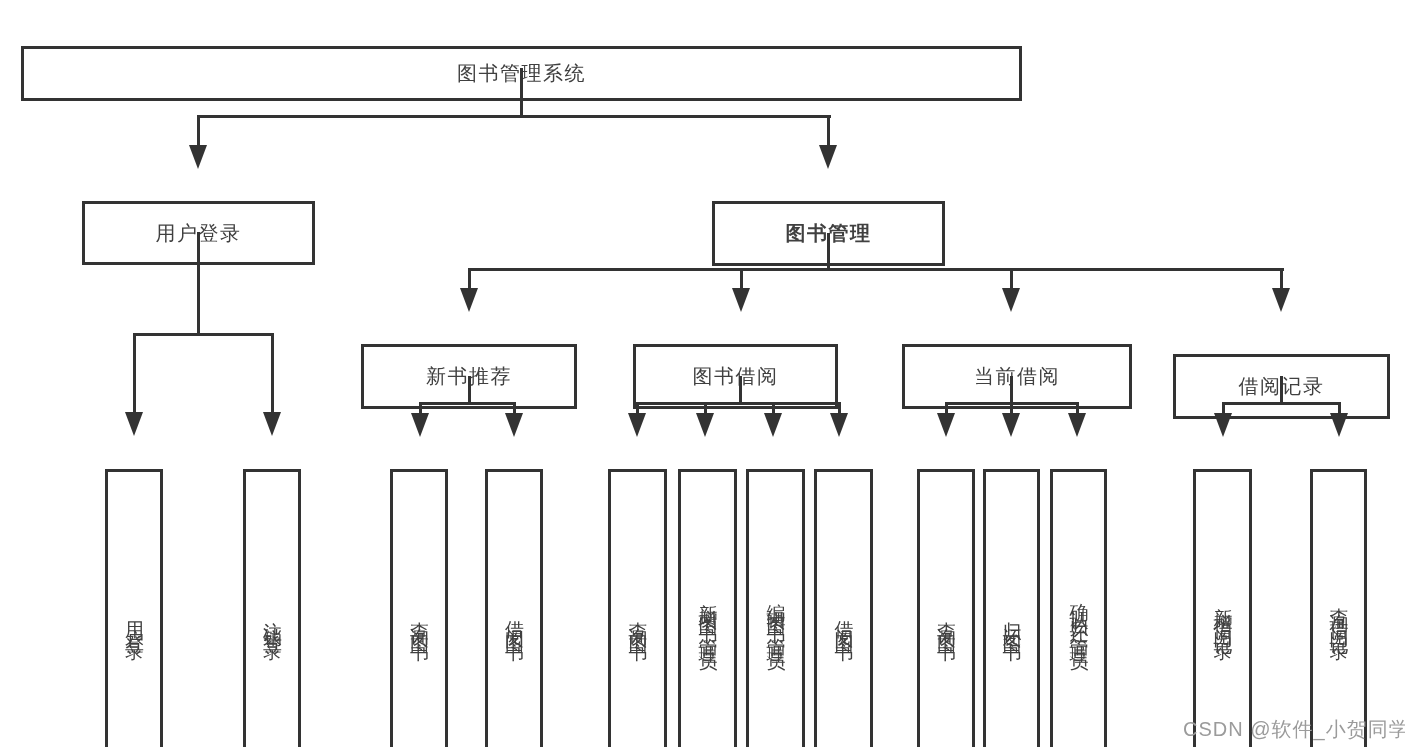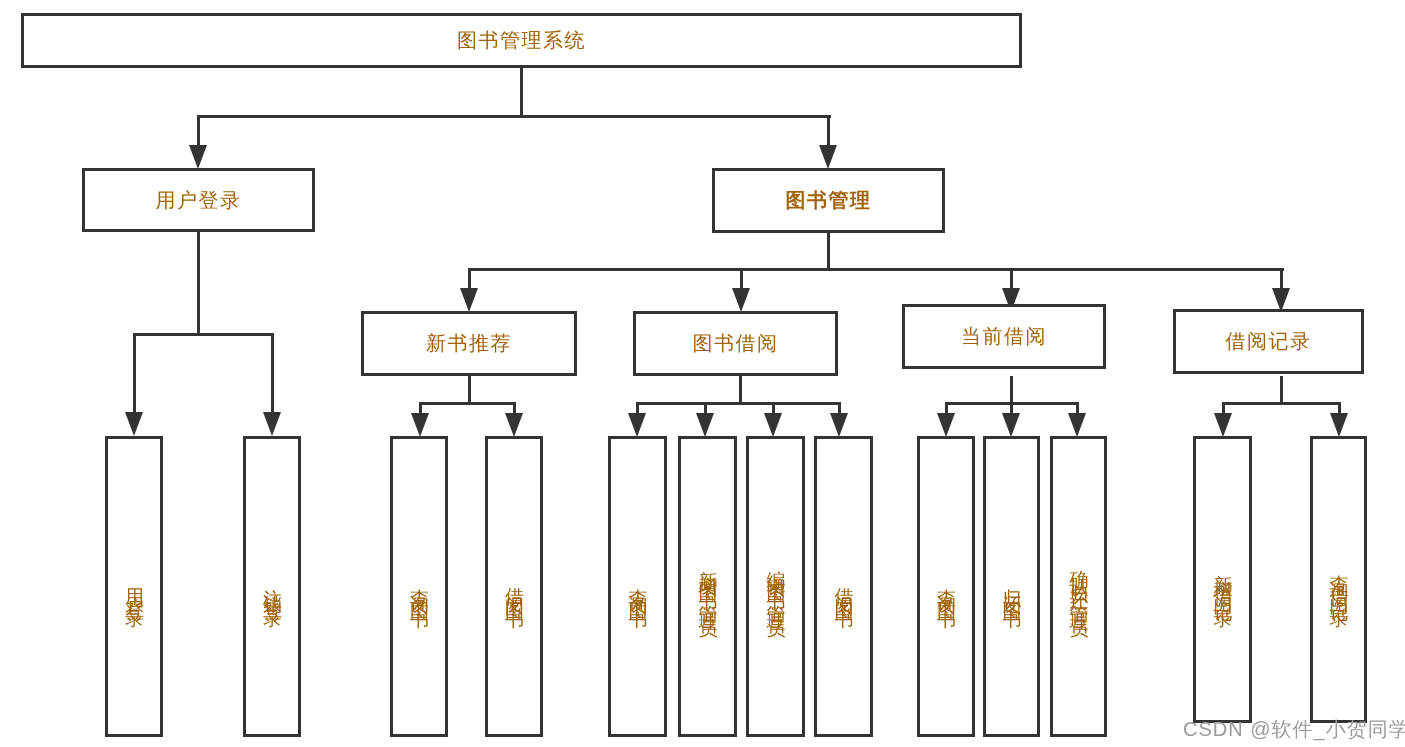--- a/index.html
+++ b/index.html
@@ -6,21 +6,22 @@
   #canvas {
     position:relative; width:1405px; height:747px;
     background:#ffffff; overflow:hidden;
     font-family:"Liberation Sans","DejaVu Sans",sans-serif;
     color:#2f2f2f;
   }
   .box {
     position:absolute; box-sizing:border-box;
     border:3px solid #333333; background:#ffffff;
     display:flex; align-items:center; justify-content:center;
-    color:#a16207;
+    color:#404040;
+    margin-top:33px;
   }
   .hbox { font-size:20px; letter-spacing:1.5px; white-space:nowrap; }
   .leaf {
     writing-mode:vertical-rl; text-orientation:mixed;
     font-size:19px; letter-spacing:7px; line-height:1.1;
   }
   .ln { position:absolute; background:#333333; }
   .arr {
     position:absolute; width:0; height:0;
     border-left:9px solid transparent;
@@ -63,22 +64,22 @@
   <div class="arr" style="left:460px; top:288px;"></div>
   <div class="ln" style="left:740px; top:268px; width:3px; height:24px;"></div>
   <div class="arr" style="left:732px; top:288px;"></div>
   <div class="ln" style="left:1010px; top:268px; width:3px; height:24px;"></div>
   <div class="arr" style="left:1002px; top:288px;"></div>
   <div class="ln" style="left:1280px; top:268px; width:3px; height:24px;"></div>
   <div class="arr" style="left:1272px; top:288px;"></div>
 
   <div class="box hbox" style="left:361px; top:311px; width:216px; height:65px;">新书推荐</div>
   <div class="box hbox" style="left:633px; top:311px; width:205px; height:65px;">图书借阅</div>
-  <div class="box hbox" style="left:902px; top:304px; width:204px; height:65px;">当前借阅</div>
-  <div class="box hbox" style="left:1173px; top:309px; width:191px; height:65px;font-family:Liberation Serif, serif;">借阅记录</div>
+  <div class="box hbox" style="left:902px; top:311px; width:230px; height:65px;">当前借阅</div>
+  <div class="box hbox" style="left:1173px; top:321px; width:217px; height:65px;font-family:Liberation Serif, serif;">借阅记录</div>
 
   <div class="ln" style="left:468px; top:376px; width:3px; height:29px;"></div>
   <div class="ln" style="left:419px; top:402px; width:97px; height:3px;"></div>
   <div class="ln" style="left:419px; top:402px; width:3px; height:13px;"></div>
   <div class="arr" style="left:411px; top:413px;"></div>
   <div class="ln" style="left:513px; top:402px; width:3px; height:13px;"></div>
   <div class="arr" style="left:505px; top:413px;"></div>
 
   <div class="ln" style="left:739px; top:376px; width:3px; height:29px;"></div>
   <div class="ln" style="left:636px; top:402px; width:205px; height:3px;"></div>

